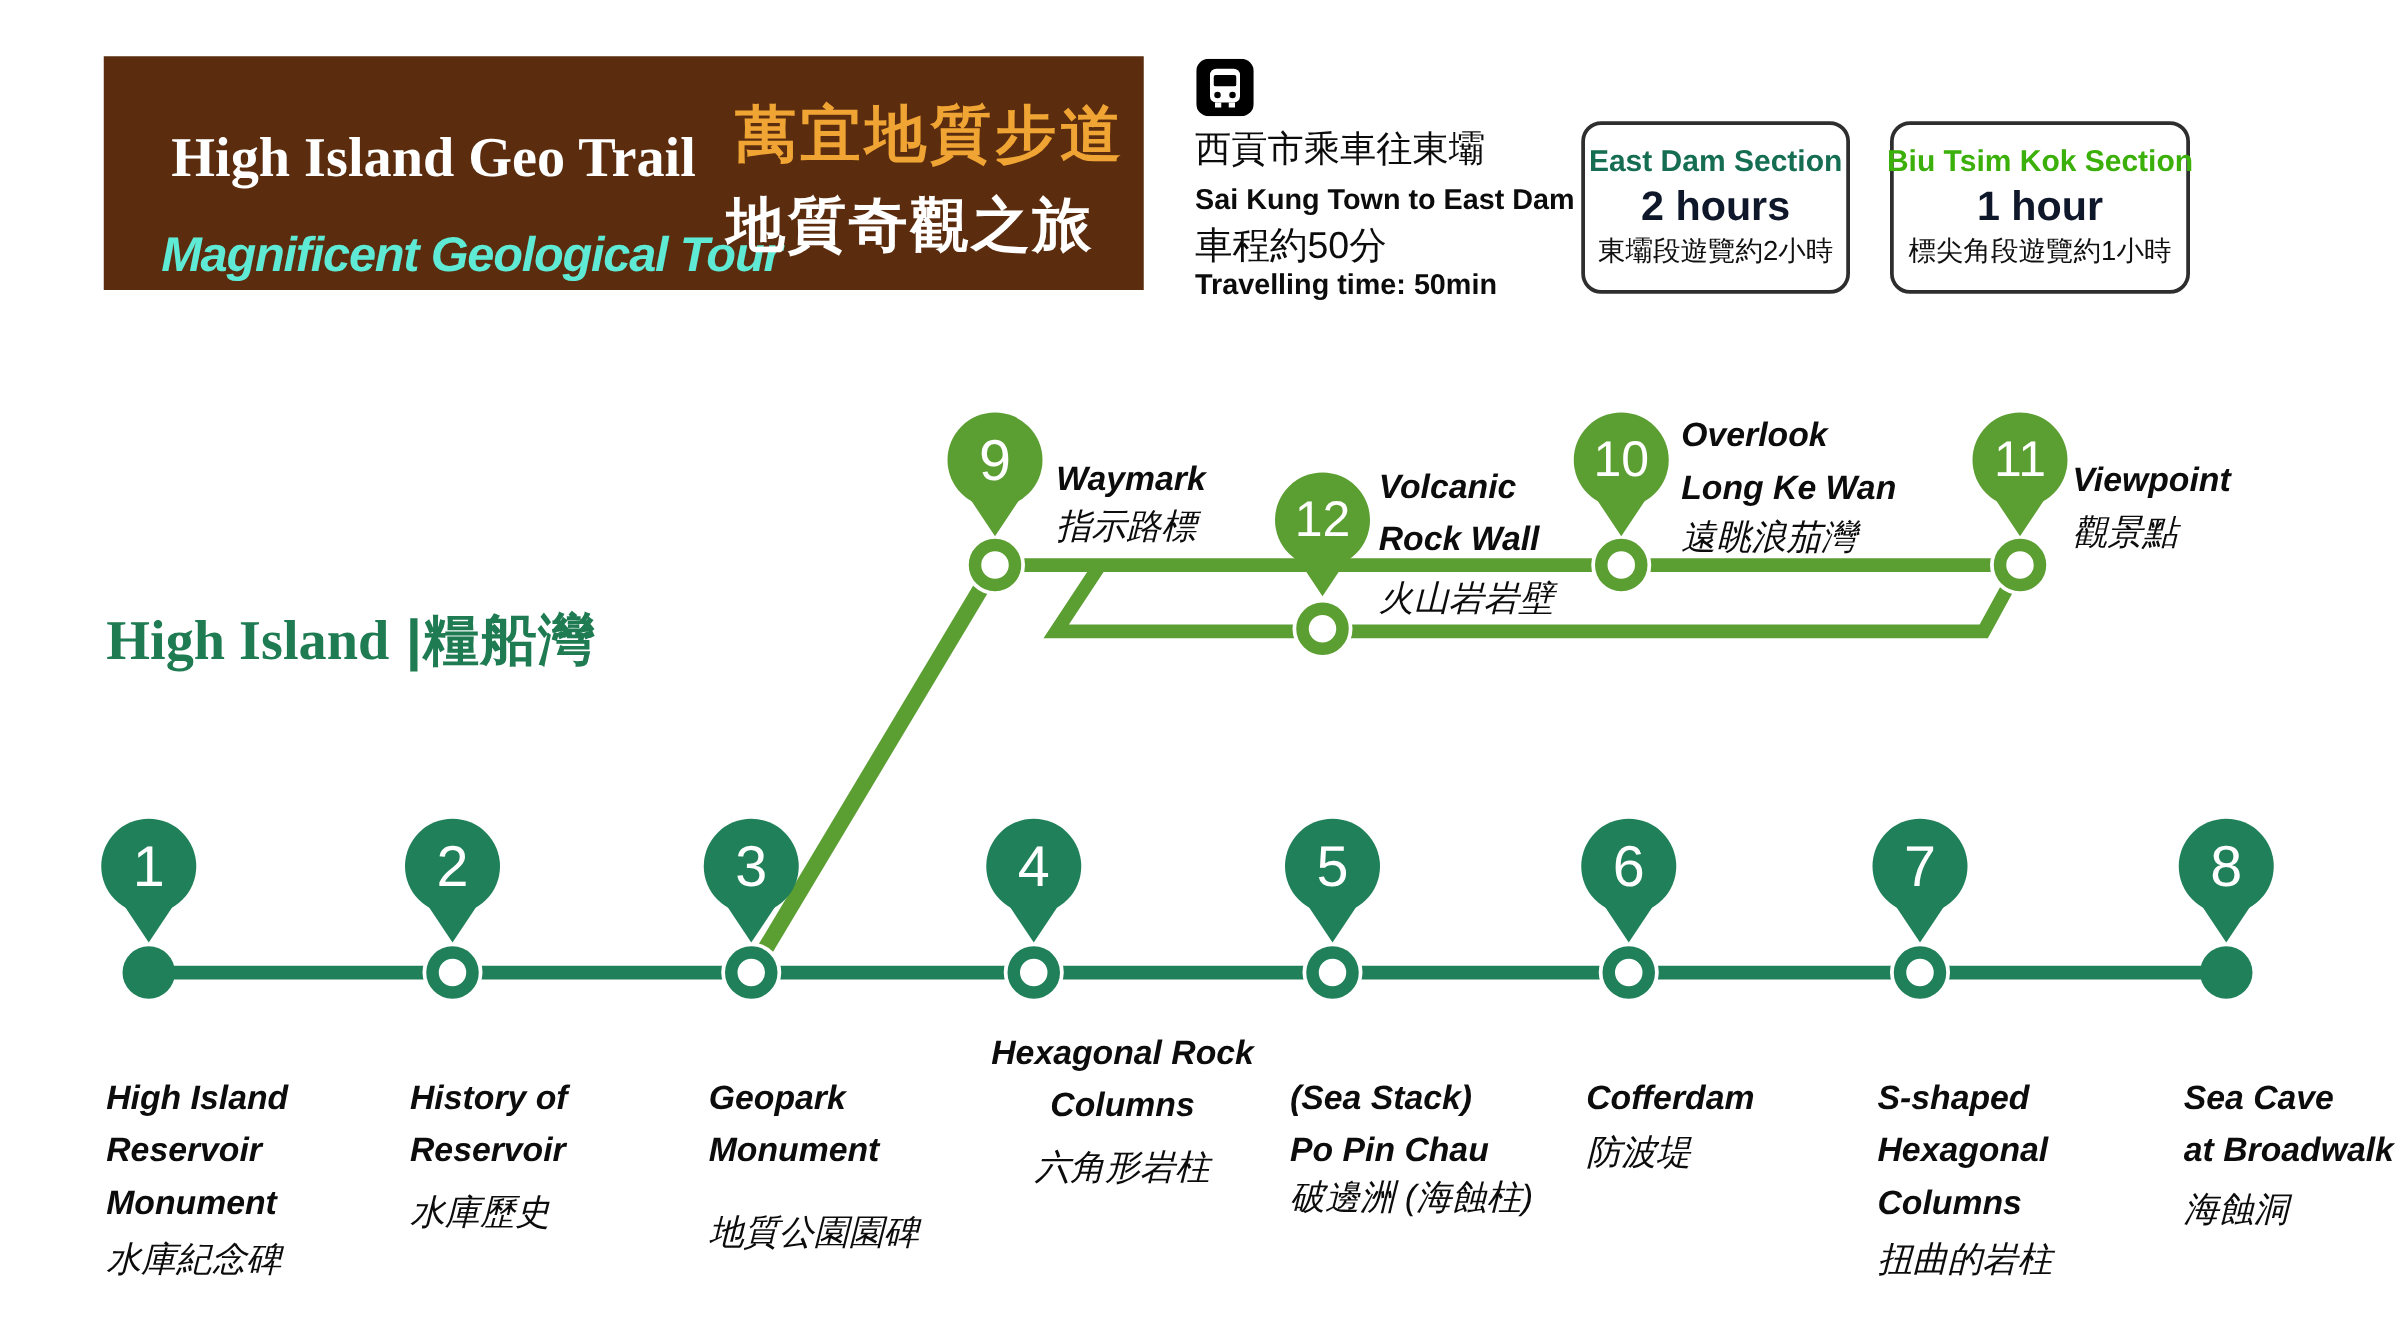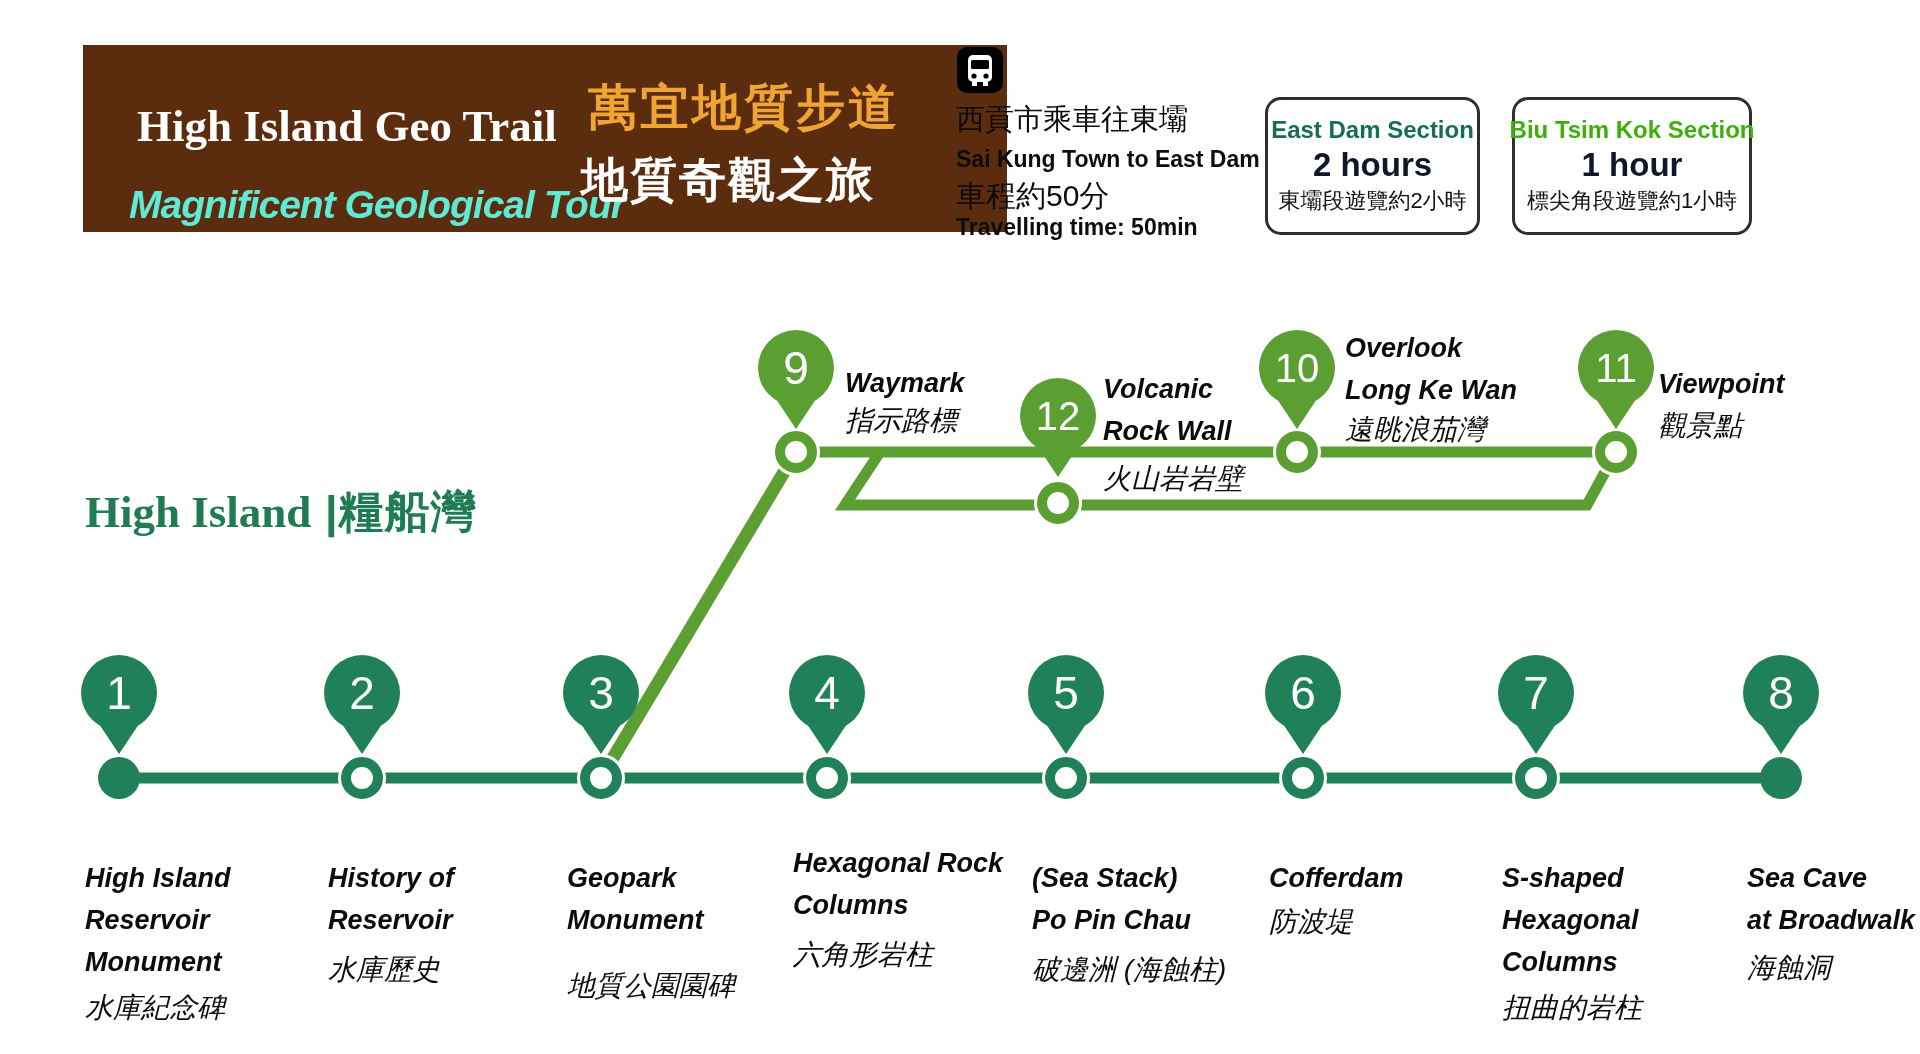--- a/index.html
+++ b/index.html
@@ -1,20 +1,20 @@
 <!DOCTYPE html>
 <html><head>
 <meta charset="utf-8">
 <style>
   html,body{margin:0;padding:0;background:#ffffff;}
   .stage{position:relative;width:1920px;height:1054px;background:#ffffff;overflow:hidden;
          font-family:"Liberation Sans","DejaVu Sans",sans-serif;color:#0c0c0c;}
 
   
-  .banner{position:absolute;left:83px;top:45px;width:924px;height:187px;}
+  .banner{position:absolute;left:83px;top:45px;width:832px;height:187px;}
   .banner-title-en{position:absolute;left:54px;top:55px;font-family:"Liberation Serif","DejaVu Serif",serif;
                    font-weight:bold;font-size:45px;color:#ffffff;white-space:nowrap;}
   .banner-sub-en{position:absolute;left:46px;top:138px;font-weight:bold;font-size:39px;letter-spacing:-1px;white-space:nowrap;}
   .banner-title-zh{position:absolute;left:505px;top:30px;font-family:"Liberation Serif","DejaVu Serif",serif;
                    font-weight:bold;font-size:49px;letter-spacing:3px;white-space:nowrap;}
   .banner-sub-zh{position:absolute;left:498px;top:104px;font-family:"Liberation Serif","DejaVu Serif",serif;
                  font-weight:bold;font-size:47px;color:#ffffff;letter-spacing:2px;white-space:nowrap;}
 
   
   .bus-icon{position:absolute;left:957px;top:47px;width:46px;height:46px;}
@@ -153,35 +153,35 @@
         <div class="en">Geopark</div>
         <div class="en">Monument</div>
         <div class="zh" style="margin-top: 28px;">地質公園園碑</div>
       </div>
       <div class="pin" style="left: 789px; top: 655px;">
         <div class="pin-head" style="background: rgb(32, 128, 90);">
           <span class="pin-num">4</span>
         </div>
         <div class="pin-tail" style="border-top-color: rgb(32, 128, 90);"></div>
       </div>
-      <div class="stop-label" style="left: 793px; top: 842px;">
+      <div class="stop-label" style="left: 793px; top: 821px; text-align: center;">
         <div class="en">Hexagonal Rock</div>
         <div class="en">Columns</div>
         <div class="zh" style="margin-top: 12px;">六角形岩柱</div>
       </div>
       <div class="pin" style="left: 1028px; top: 655px;">
         <div class="pin-head" style="background: rgb(32, 128, 90);">
           <span class="pin-num">5</span>
         </div>
         <div class="pin-tail" style="border-top-color: rgb(32, 128, 90);"></div>
       </div>
       <div class="stop-label" style="left: 1032px; top: 857px;">
         <div class="en">(Sea Stack)</div>
         <div class="en">Po Pin Chau</div>
-        <div class="zh" style="margin-top: 12px;">破邊洲 (海蝕柱)</div>
+        <div class="zh" style="margin-top: 0;">破邊洲 (海蝕柱)</div>
       </div>
       <div class="pin" style="left: 1265px; top: 655px;">
         <div class="pin-head" style="background: rgb(32, 128, 90);">
           <span class="pin-num">6</span>
         </div>
         <div class="pin-tail" style="border-top-color: rgb(32, 128, 90);"></div>
       </div>
       <div class="stop-label" style="left: 1269px; top: 857px;">
         <div class="en">Cofferdam</div>
         <div class="zh" style="margin-top: 6px;">防波堤</div>

